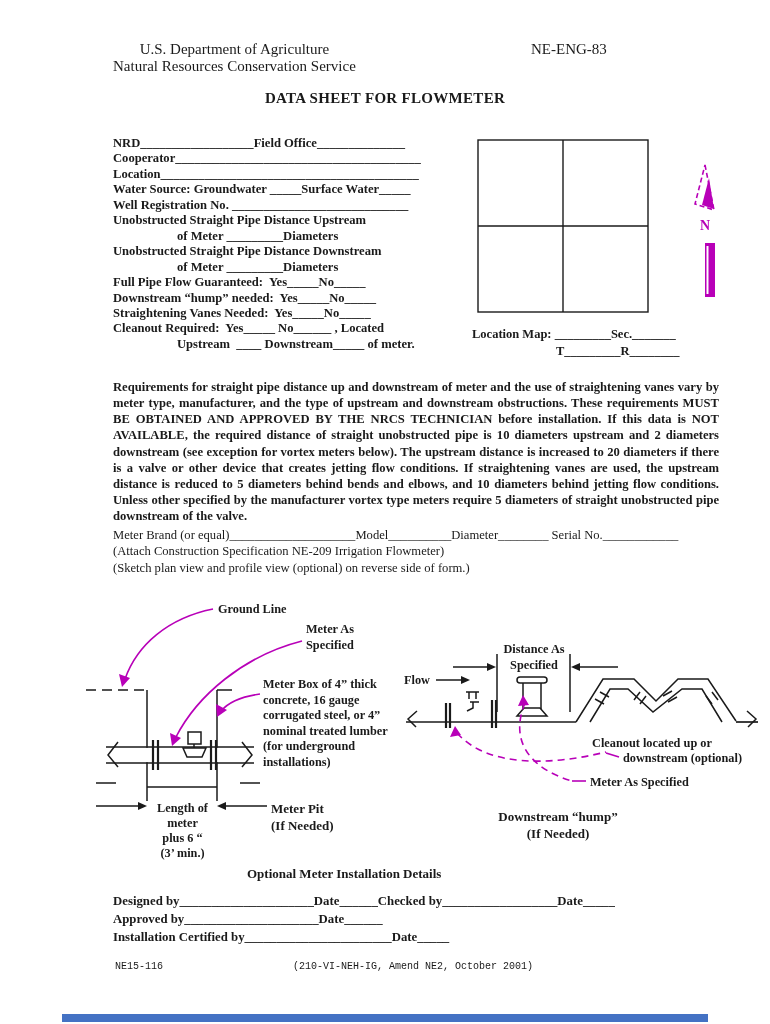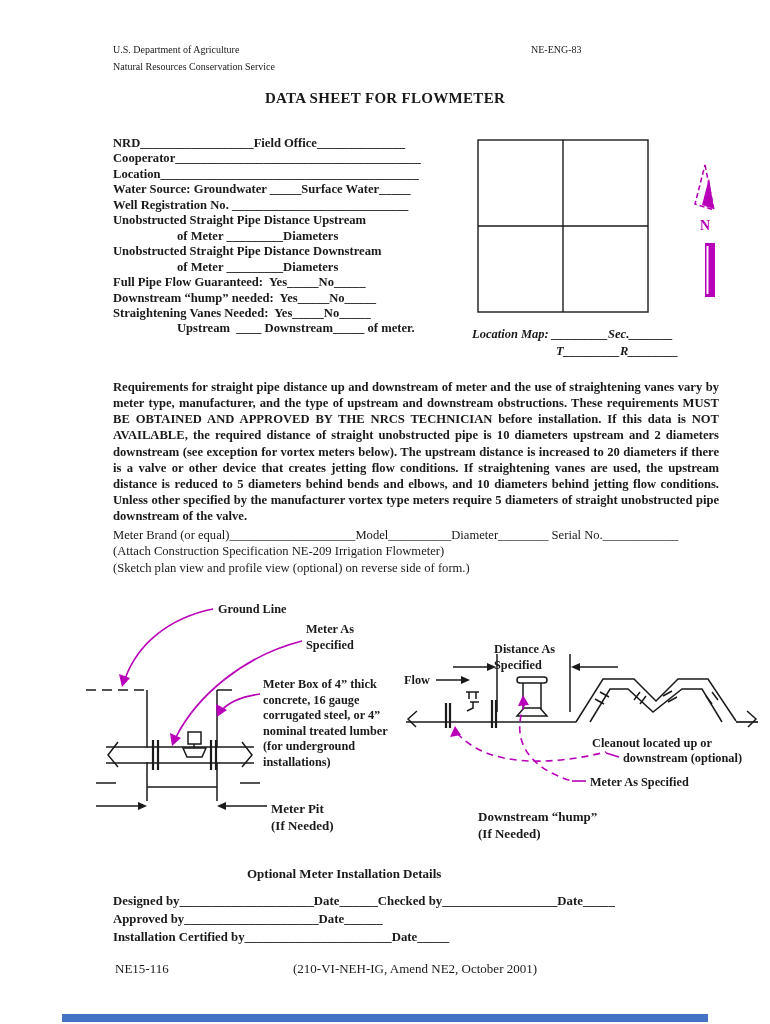--- a/index.html
+++ b/index.html
@@ -1,31 +1,31 @@
 <!DOCTYPE html>
 <html><head>
 <meta charset="utf-8">
 <style>
   html,body{margin:0;padding:0;background:#ffffff;}
   .page{position:relative;width:770px;height:1024px;background:#fff;overflow:hidden;
         font-family:"Liberation Serif", serif;color:#1a1a1a;}
   .abs{position:absolute;}
-  .hdr{font-size:10px;line-height:17px;}
+  .hdr{font-size:15px;line-height:17px;text-align:center;}
   .title{width:770px;text-align:center;font-size:15px;font-weight:bold;letter-spacing:.3px;}
   .fline{font-weight:bold;font-size:12.6px;line-height:15.45px;white-space:pre;}
   .ind{padding-left:64px;}
   .para{width:606px;font-weight:bold;font-size:12.6px;line-height:16.15px;text-align:justify;}
   .mline{font-weight:normal;font-size:12.6px;line-height:16.3px;white-space:pre;}
   .dlabel{font-weight:bold;font-size:12.3px;line-height:15.6px;white-space:pre-line;}
   .dlabel-lg{font-weight:bold;font-size:13px;line-height:17px;white-space:pre-line;}
-  .ctr{}
-  .mapcap{font-weight:bold;font-size:12.5px;white-space:pre;font-style:italic;}
+  .ctr{text-align:center;}
+  .mapcap{font-weight:bold;font-size:12.5px;white-space:pre;}
   .north-n{color:#b800b8;font-weight:bold;font-size:14px;}
   .sigline{font-weight:bold;font-size:12.8px;line-height:17.8px;white-space:pre;}
-  .foot{font-size:13px;}
+  .foot{font-size:10px;font-family:Liberation Mono, monospace;}
   .heading{font-weight:bold;font-size:13px;}
   .bottom-bar{left:62px;top:1014px;width:646px;height:8px;background:#4472c4;}
   svg{display:block;}
 </style>
 </head>
 <body>
 
 <div class="page">
 
   <svg class="abs" style="left:0;top:0" width="770" height="1024" viewBox="0 0 770 1024">
@@ -131,20 +131,21 @@
     <div class="fline">Location_________________________________________</div>
     <div class="fline">Water Source: Groundwater _____Surface Water_____</div>
     <div class="fline">Well Registration No. ____________________________</div>
     <div class="fline">Unobstructed Straight Pipe Distance Upstream</div>
     <div class="fline ind">of Meter _________Diameters</div>
     <div class="fline">Unobstructed Straight Pipe Distance Downstream</div>
     <div class="fline ind">of Meter _________Diameters</div>
     <div class="fline">Full Pipe Flow Guaranteed:  Yes_____No_____</div>
     <div class="fline">Downstream “hump” needed:  Yes_____No_____</div>
     <div class="fline">Straightening Vanes Needed:  Yes_____No_____</div>
+    <div class="fline">Cleanout Required:  Yes_____ No______ , Located</div>
     <div class="fline ind">Upstream  ____ Downstream_____ of meter.</div>
   </div>
 
   <div class="abs mapcap" style="left:472px;top:327px">Location Map: _________Sec._______</div>
   <div class="abs mapcap" style="left:556px;top:344px">T_________R________</div>
   <div class="abs north-n" style="left:700px;top:218px">N</div>
 
   <div class="abs para" style="left:113px;top:379px">Requirements for straight pipe distance up and downstream of meter and the use of straightening vanes vary by meter type, manufacturer, and the type of upstream and downstream obstructions.  These requirements MUST BE OBTAINED AND APPROVED BY THE NRCS TECHNICIAN before installation.  If this data is NOT AVAILABLE, the required distance of straight unobstructed pipe is 10 diameters upstream and 2 diameters downstream (see exception for vortex meters below).  The upstream distance is increased to 20 diameters if there is a valve or other device that creates jetting flow conditions.  If straightening vanes are used, the upstream distance is reduced to 5 diameters behind bends and elbows, and 10 diameters behind jetting flow conditions.  Unless other specified by the manufacturer vortex type meters require 5 diameters of straight unobstructed pipe downstream of the valve.</div>
 
   <div class="abs" style="left:113px;top:527px">
@@ -155,20 +156,24 @@
 
   <div class="abs dlabel" style="left:218px;top:602px">Ground Line</div>
   <div class="abs dlabel" style="left:306px;top:622px">Meter As
 Specified</div>
   <div class="abs dlabel" style="left:263px;top:677px;width:145px">Meter Box of 4” thick
 concrete, 16 gauge
 corrugated steel, or 4”
 nominal treated lumber
 (for underground
 installations)</div>
+  <div class="abs dlabel ctr" style="left:147px;top:801px;width:71px;line-height:15px">Length of
+meter
+plus 6 “
+(3’ min.)</div>
   <div class="abs dlabel-lg" style="left:271px;top:800px">Meter Pit
 (If Needed)</div>
 
   <div class="abs dlabel ctr" style="left:494px;top:642px;width:80px">Distance As
 Specified</div>
   <div class="abs dlabel" style="left:404px;top:673px">Flow</div>
   <div class="abs dlabel" style="left:592px;top:736px">Cleanout located up or</div>
   <div class="abs dlabel" style="left:623px;top:751px">downstream (optional)</div>
   <div class="abs dlabel" style="left:590px;top:775px">Meter As Specified</div>
   <div class="abs dlabel-lg ctr" style="left:478px;top:808px;width:160px">Downstream “hump”

